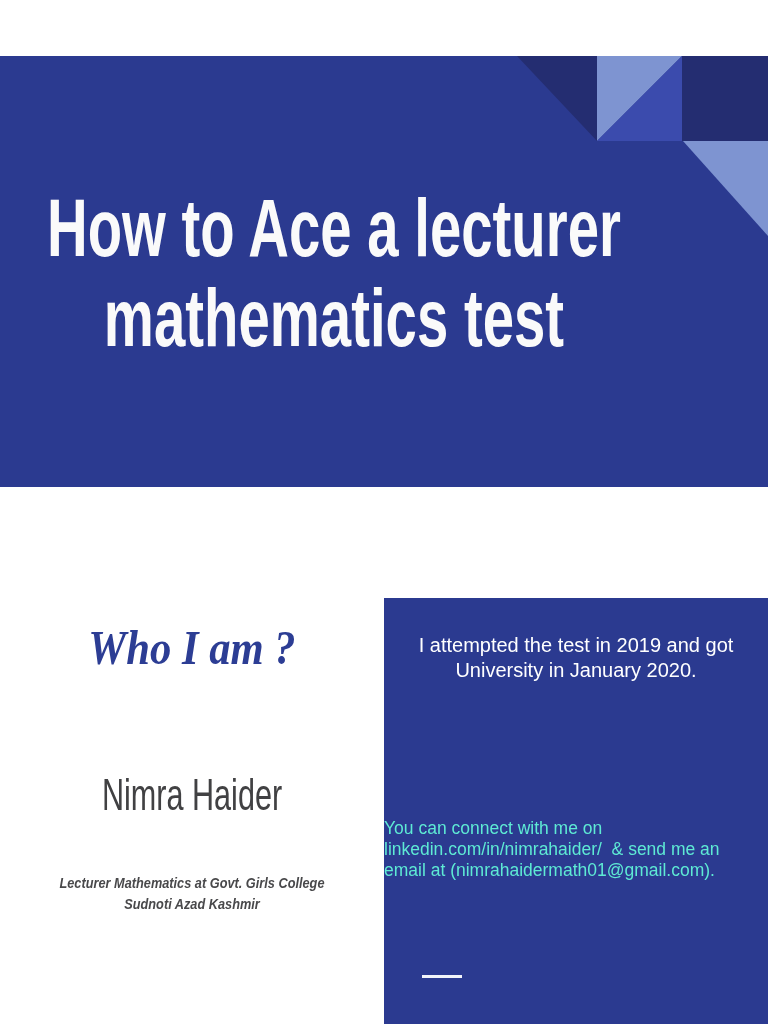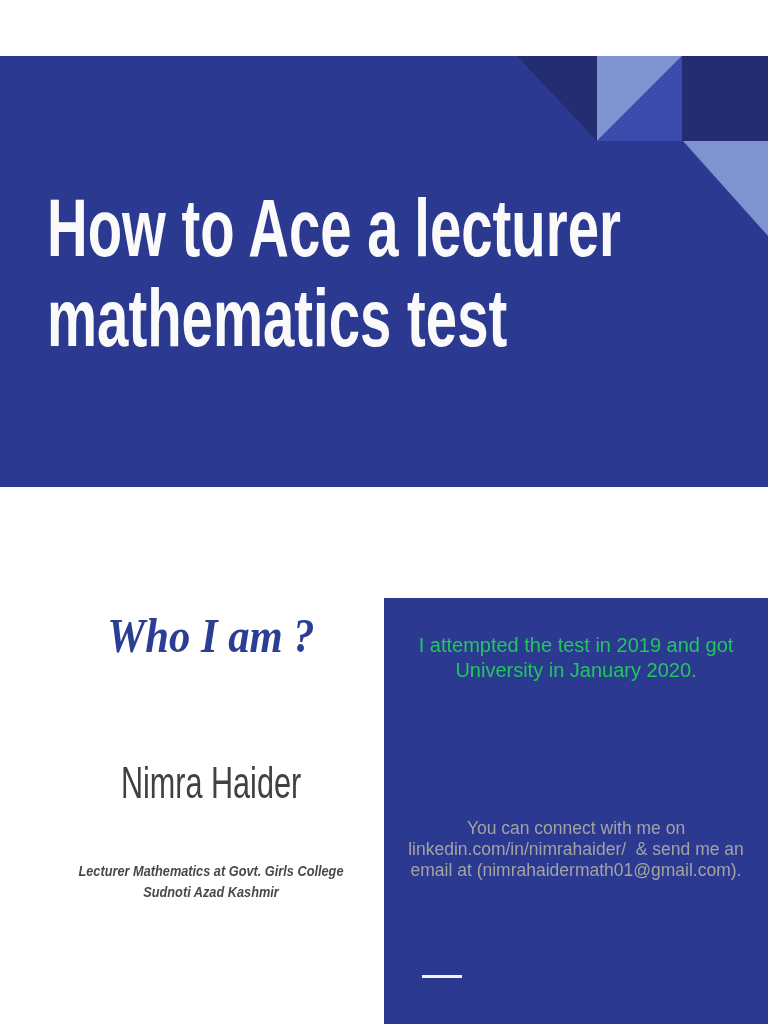--- a/index.html
+++ b/index.html
@@ -4,30 +4,31 @@
 <style>
   html,body{margin:0;padding:0;background:#ffffff;}
   .page{
     position:relative;width:768px;height:1024px;background:#ffffff;
     overflow:hidden;font-family:"Liberation Sans",sans-serif;
   }
   
   .banner{
     position:absolute;left:0;top:56px;width:768px;height:431px;
     background:#2b3a90;
+    text-align:center;
   }
   .corner{position:absolute;top:0;right:0;width:251px;height:180px;display:block;}
   .title{
     position:absolute;left:47px;top:127px;margin:0;
     font-size:82px;line-height:90px;font-weight:700;color:#fafafa;
     transform:scaleX(0.687);transform-origin:0 0;
   }
   .title span{display:block;white-space:pre;}
   
-  .left-col{position:absolute;left:0;top:500px;width:384px;height:512px;padding-left:38px;}
+  .left-col{position:absolute;left:0;top:512px;width:384px;height:512px;}
   .whoiam{
     position:absolute;top:108px;left:0;width:100%;text-align:center;
     font-family:"Liberation Serif",serif;font-style:italic;font-weight:700;
     font-size:49px;line-height:56px;color:#2c3d94;
     transform:scaleX(0.87);transform-origin:50% 0;white-space:pre;
   }
   .name{
     position:absolute;top:257px;left:0;width:100%;text-align:center;
     font-size:45px;line-height:52px;font-weight:400;color:#414143;
     transform:scaleX(0.68);transform-origin:50% 0;white-space:pre;
@@ -37,26 +38,26 @@
     font-size:15px;line-height:21px;font-weight:700;font-style:italic;color:#49494b;
     transform:scaleX(0.85);transform-origin:50% 0;
   }
   .subtitle div{white-space:pre;}
   .panel{
     position:absolute;left:384px;top:598px;width:384px;height:426px;
     background:#2b3a90;
   }
   .para1{
     position:absolute;top:35px;left:0;width:100%;text-align:center;
-    font-size:20px;line-height:24.6px;color:#22c55e;
+    font-size:20px;line-height:24.6px;color:#ffffff;
   }
   .para1 div{white-space:pre;}
   .para2{
-    position:absolute;top:220px;left:0;width:100%;text-align:center;
-    font-size:17.5px;line-height:21.2px;color:#a3a3a3;
+    position:absolute;top:220px;left:0;width:100%;
+    font-size:17.5px;line-height:21.2px;color:#5eead4;
   }
   .para2 div{white-space:pre;}
   .dash{
     position:absolute;left:38px;top:377px;width:40px;height:3px;background:#f2f4fb;
   }
 </style>
 </head>
 <body>
 
 <div class="page">

